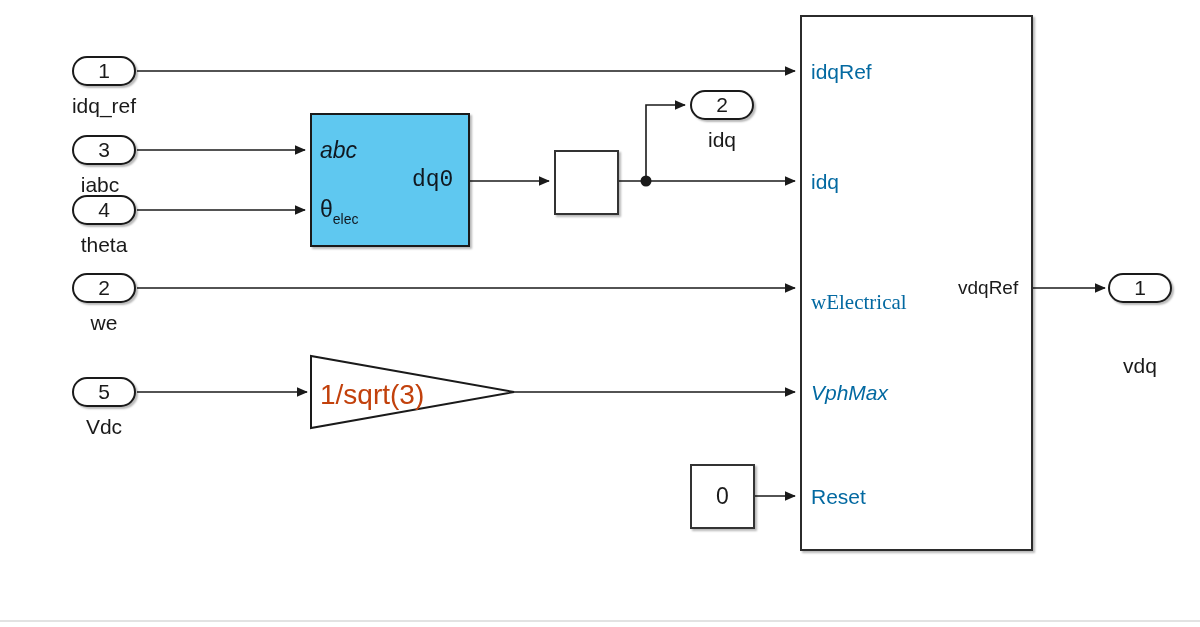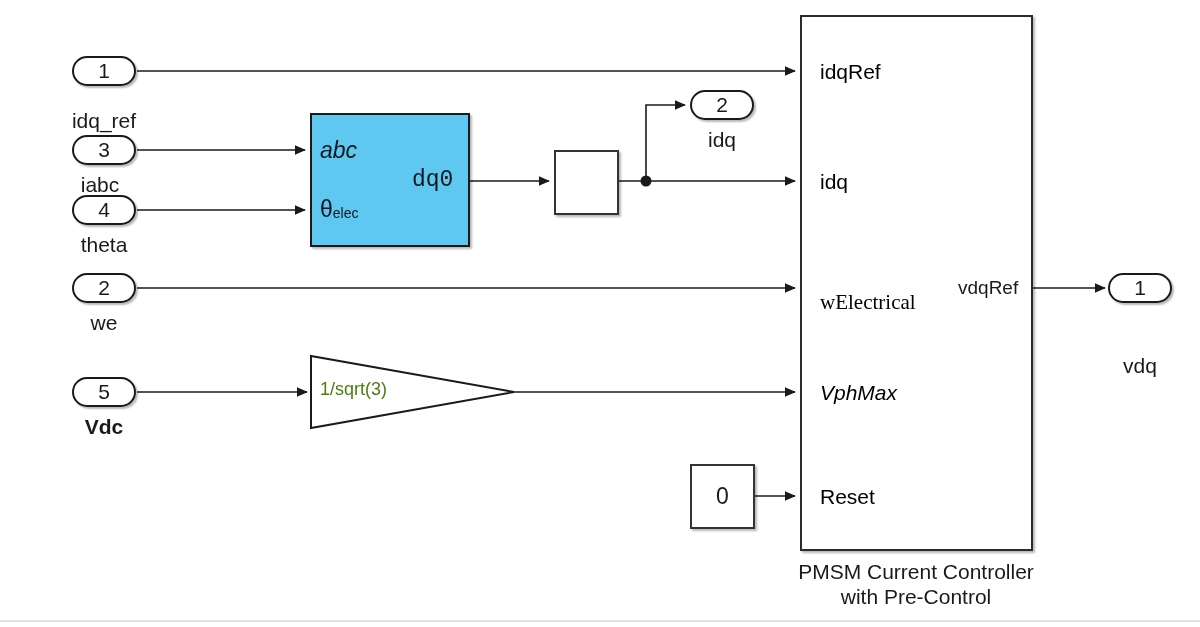--- a/index.html
+++ b/index.html
@@ -60,21 +60,21 @@
   .park-port {
     position: absolute;
     font-size: 23px;
     color: #101820;
     white-space: nowrap;
   }
   .park-port sub {
     font-size: 14px;
     vertical-align: baseline;
     position: relative;
-    top: 1px;
+    top: 7px;
   }
   .block-caption {
     position: absolute;
     font-size: 21px;
     color: #1a1a1a;
     white-space: nowrap;
     text-align: center;
     line-height: 1.18;
   }
 
@@ -86,22 +86,22 @@
     background: #ffffff;
     box-shadow: 2px 2px 2px rgba(0,0,0,0.28);
   }
 
   
   .gain-block {
     position: absolute;
   }
   .gain-text {
     position: absolute;
-    font-size: 18px;
-    color: #4d7c0f;
+    font-size: 28px;
+    color: #c2410c;
     white-space: nowrap;
   }
 
   
   .const-block {
     position: absolute;
     box-sizing: border-box;
     border: 2px solid #333333;
     background: #ffffff;
     display: flex;
@@ -116,23 +116,22 @@
   .controller-block {
     position: absolute;
     box-sizing: border-box;
     border: 2px solid #2b2b2b;
     background: #ffffff;
     box-shadow: 2px 2px 2px rgba(0,0,0,0.28);
   }
   .ctrl-in-label {
     position: absolute;
     font-size: 21px;
-    color: #000000;
-    white-space: nowrap;
-    margin-left: 9px;
+    color: #0369a1;
+    white-space: nowrap;
   }
   .ctrl-out-label {
     position: absolute;
     font-size: 19px;
     color: #1a1a1a;
     white-space: nowrap;
   }
 </style>
 </head>
 <body>
@@ -179,33 +178,33 @@
       <line x1="573" y1="166" x2="604" y2="170" stroke="#111111" stroke-width="3.4"></line>
       <line x1="573" y1="185" x2="604" y2="193" stroke="#111111" stroke-width="3.4"></line>
     </g>
 
     <polygon points="311,356 311,428 514,392" fill="#ffffff" stroke="#1a1a1a" stroke-width="2"></polygon>
 
     <line x1="0" y1="621" x2="1200" y2="621" stroke="#d8d8d8" stroke-width="1.4"></line>
   </svg>
 
   <div class="port-oval" style="left:72px; top:56px; width:64px; height:30px;">1</div>
-  <div class="port-label" style="left:56px; top:94px; width:96px;margin-top:15px;">idq_ref</div>
+  <div class="port-label" style="left:56px; top:94px; width:96px;">idq_ref</div>
 
   <div class="port-oval" style="left:72px; top:135px; width:64px; height:30px;">3</div>
   <div class="port-label" style="left:52px; top:173px; width:96px;">iabc</div>
 
   <div class="port-oval" style="left:72px; top:195px; width:64px; height:30px;">4</div>
   <div class="port-label" style="left:56px; top:233px; width:96px;">theta</div>
 
   <div class="port-oval" style="left:72px; top:273px; width:64px; height:30px;">2</div>
   <div class="port-label" style="left:56px; top:311px; width:96px;">we</div>
 
   <div class="port-oval" style="left:72px; top:377px; width:64px; height:30px;">5</div>
-  <div class="port-label" style="left:56px; top:415px; width:96px;font-weight:bold;">Vdc</div>
+  <div class="port-label" style="left:56px; top:415px; width:96px;">Vdc</div>
 
   <div class="park-block" style="left:310px; top:113px; width:160px; height:134px;"></div>
   <div class="park-port" style="left:320px; top:137px;font-style:italic;">abc</div>
   <div class="park-port" style="left:320px; top:196px;">
     <span>θ</span><sub>elec</sub>
   </div>
   <div class="park-port" style="left:412px; top:167px;font-family:Liberation Mono, monospace;">dq0</div>
 
   <div class="selector-block" style="left:554px; top:150px; width:65px; height:65px;"></div>
 
@@ -220,21 +219,17 @@
   <div class="controller-block" style="left:800px; top:15px; width:233px; height:536px;"></div>
 
   <div class="ctrl-in-label" style="left:811px; top:60px;">idqRef</div>
   <div class="ctrl-in-label" style="left:811px; top:170px;">idq</div>
   <div class="ctrl-in-label" style="left:811px; top:290px;font-family:Liberation Serif, serif;">wElectrical</div>
   <div class="ctrl-in-label" style="left:811px; top:381px;font-style:italic;">VphMax</div>
   <div class="ctrl-in-label" style="left:811px; top:485px;">Reset</div>
 
   <div class="ctrl-out-label" style="left:958px; top:277px;">vdqRef</div>
 
-  <div class="block-caption" style="left:766px; top:560px; width:300px;">
-    <div>PMSM Current Controller</div>
-    <div>with Pre-Control</div>
-  </div>
 
   <div class="port-oval" style="left:1108px; top:273px; width:64px; height:30px;">1</div>
   <div class="port-label" style="left:1092px; top:311px; width:96px;margin-top:43px;">vdq</div>
 
 </div>
 
 </body></html>

